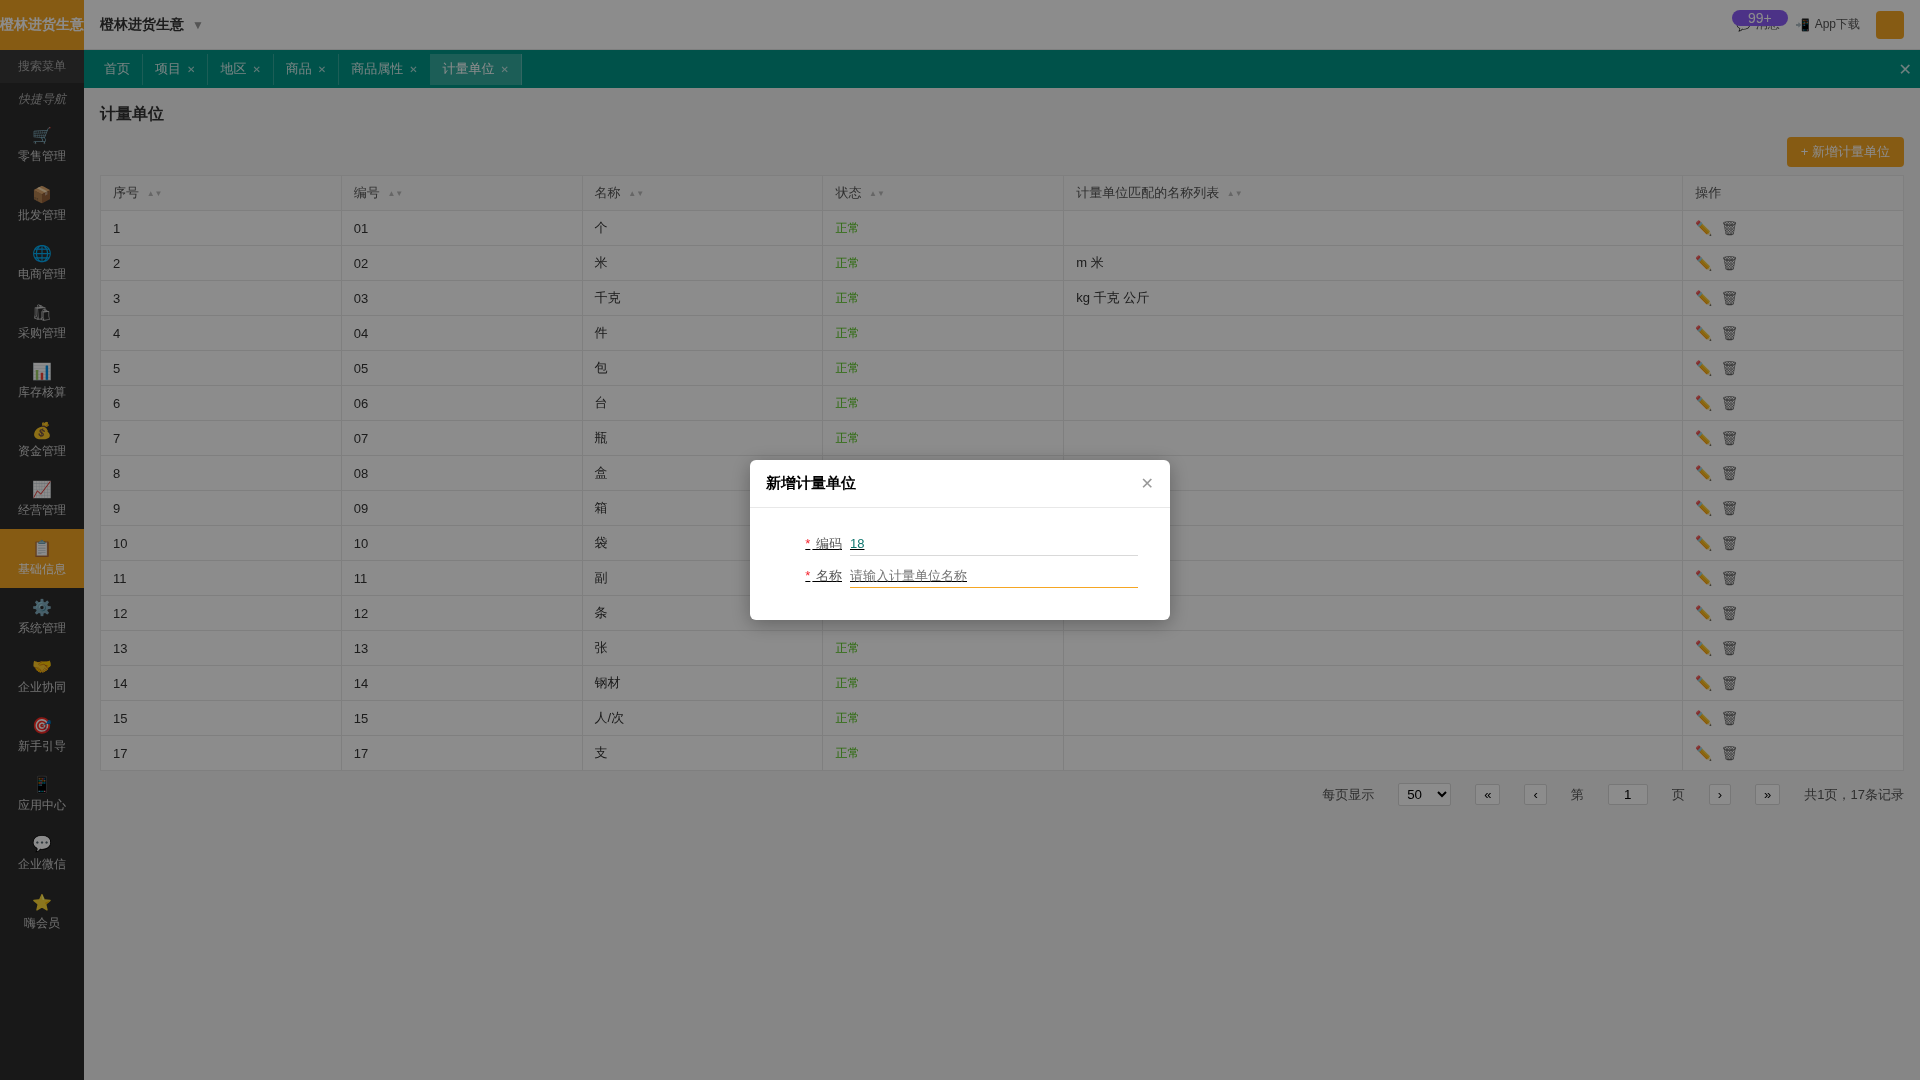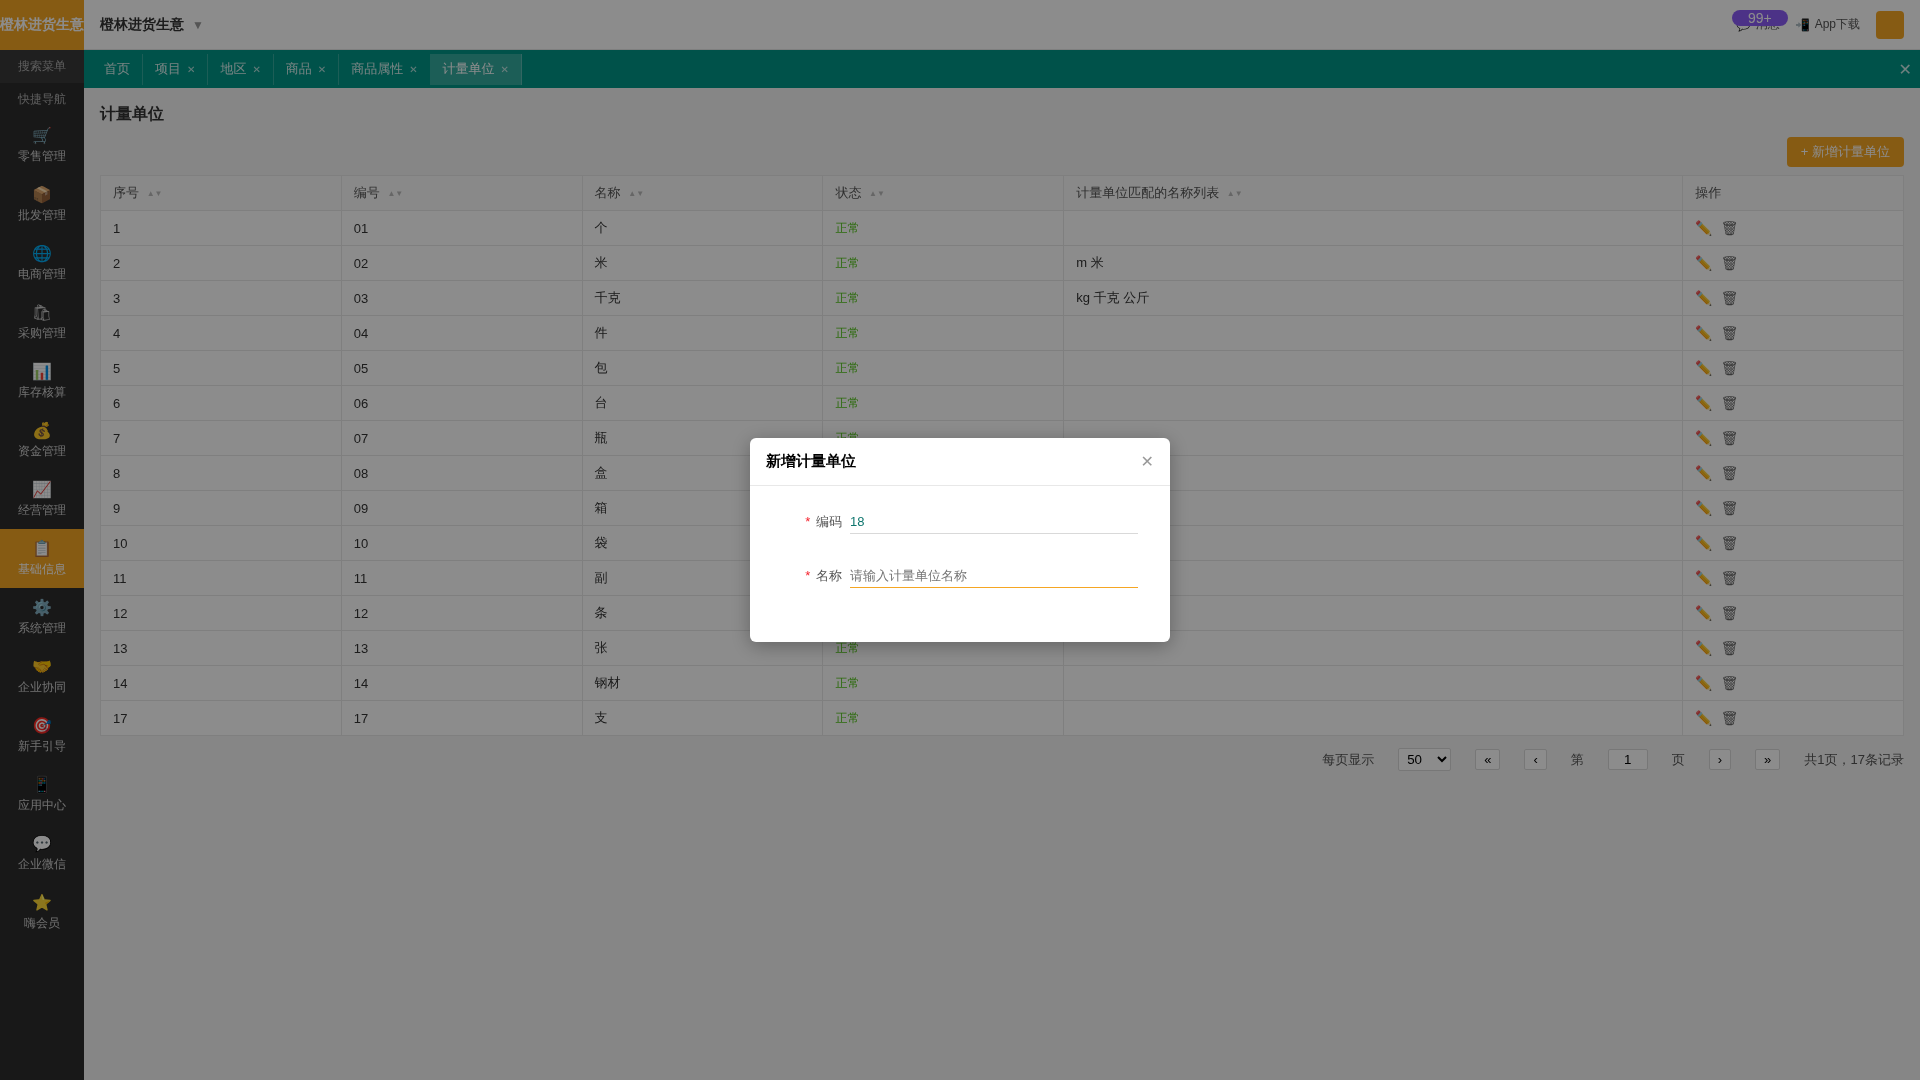--- a/index.html
+++ b/index.html
@@ -49,20 +49,21 @@
     }
     .sidebar-item-icon {
       font-size: 16px;
     }
     .sidebar-collapse {
       color: #aaa;
       text-align: center;
       padding: 8px;
       cursor: pointer;
       font-size: 12px;
+      font-style: italic;
     }
 
     
     .main {
       flex: 1;
       display: flex;
       flex-direction: column;
       height: 100%;
       overflow: hidden;
     }
@@ -307,21 +308,22 @@
       font-size: 16px;
       background: none;
       border: none;
     }
     .modal-body {
       padding: 24px 32px;
     }
     .form-row {
       display: flex;
       align-items: center;
-      margin-bottom: 30px;
+      margin-bottom: 8px;
+      text-decoration: underline;
     }
     .form-label {
       width: 60px;
       text-align: right;
       margin-right: 8px;
       color: #555;
       font-size: 13px;
       flex-shrink: 0;
     }
     .form-label .required {
@@ -715,20 +717,33 @@
       <td><span class="status-normal">正常</span></td>
       <td></td>
       <td>
         <div class="action-icons">
           <span class="action-icon" title="编辑">✏️</span>
           <span class="action-icon" title="删除">🗑</span>
         </div>
       </td>
     </tr>
           <tr>
+      <td>15</td>
+      <td>15</td>
+      <td>人/次</td>
+      <td><span class="status-normal">正常</span></td>
+      <td></td>
+      <td>
+        <div class="action-icons">
+          <span class="action-icon" title="编辑">✏️</span>
+          <span class="action-icon" title="删除">🗑</span>
+        </div>
+      </td>
+    </tr>
+          <tr>
       <td>17</td>
       <td>17</td>
       <td>支</td>
       <td><span class="status-normal">正常</span></td>
       <td></td>
       <td>
         <div class="action-icons">
           <span class="action-icon" title="编辑">✏️</span>
           <span class="action-icon" title="删除">🗑</span>
         </div>

